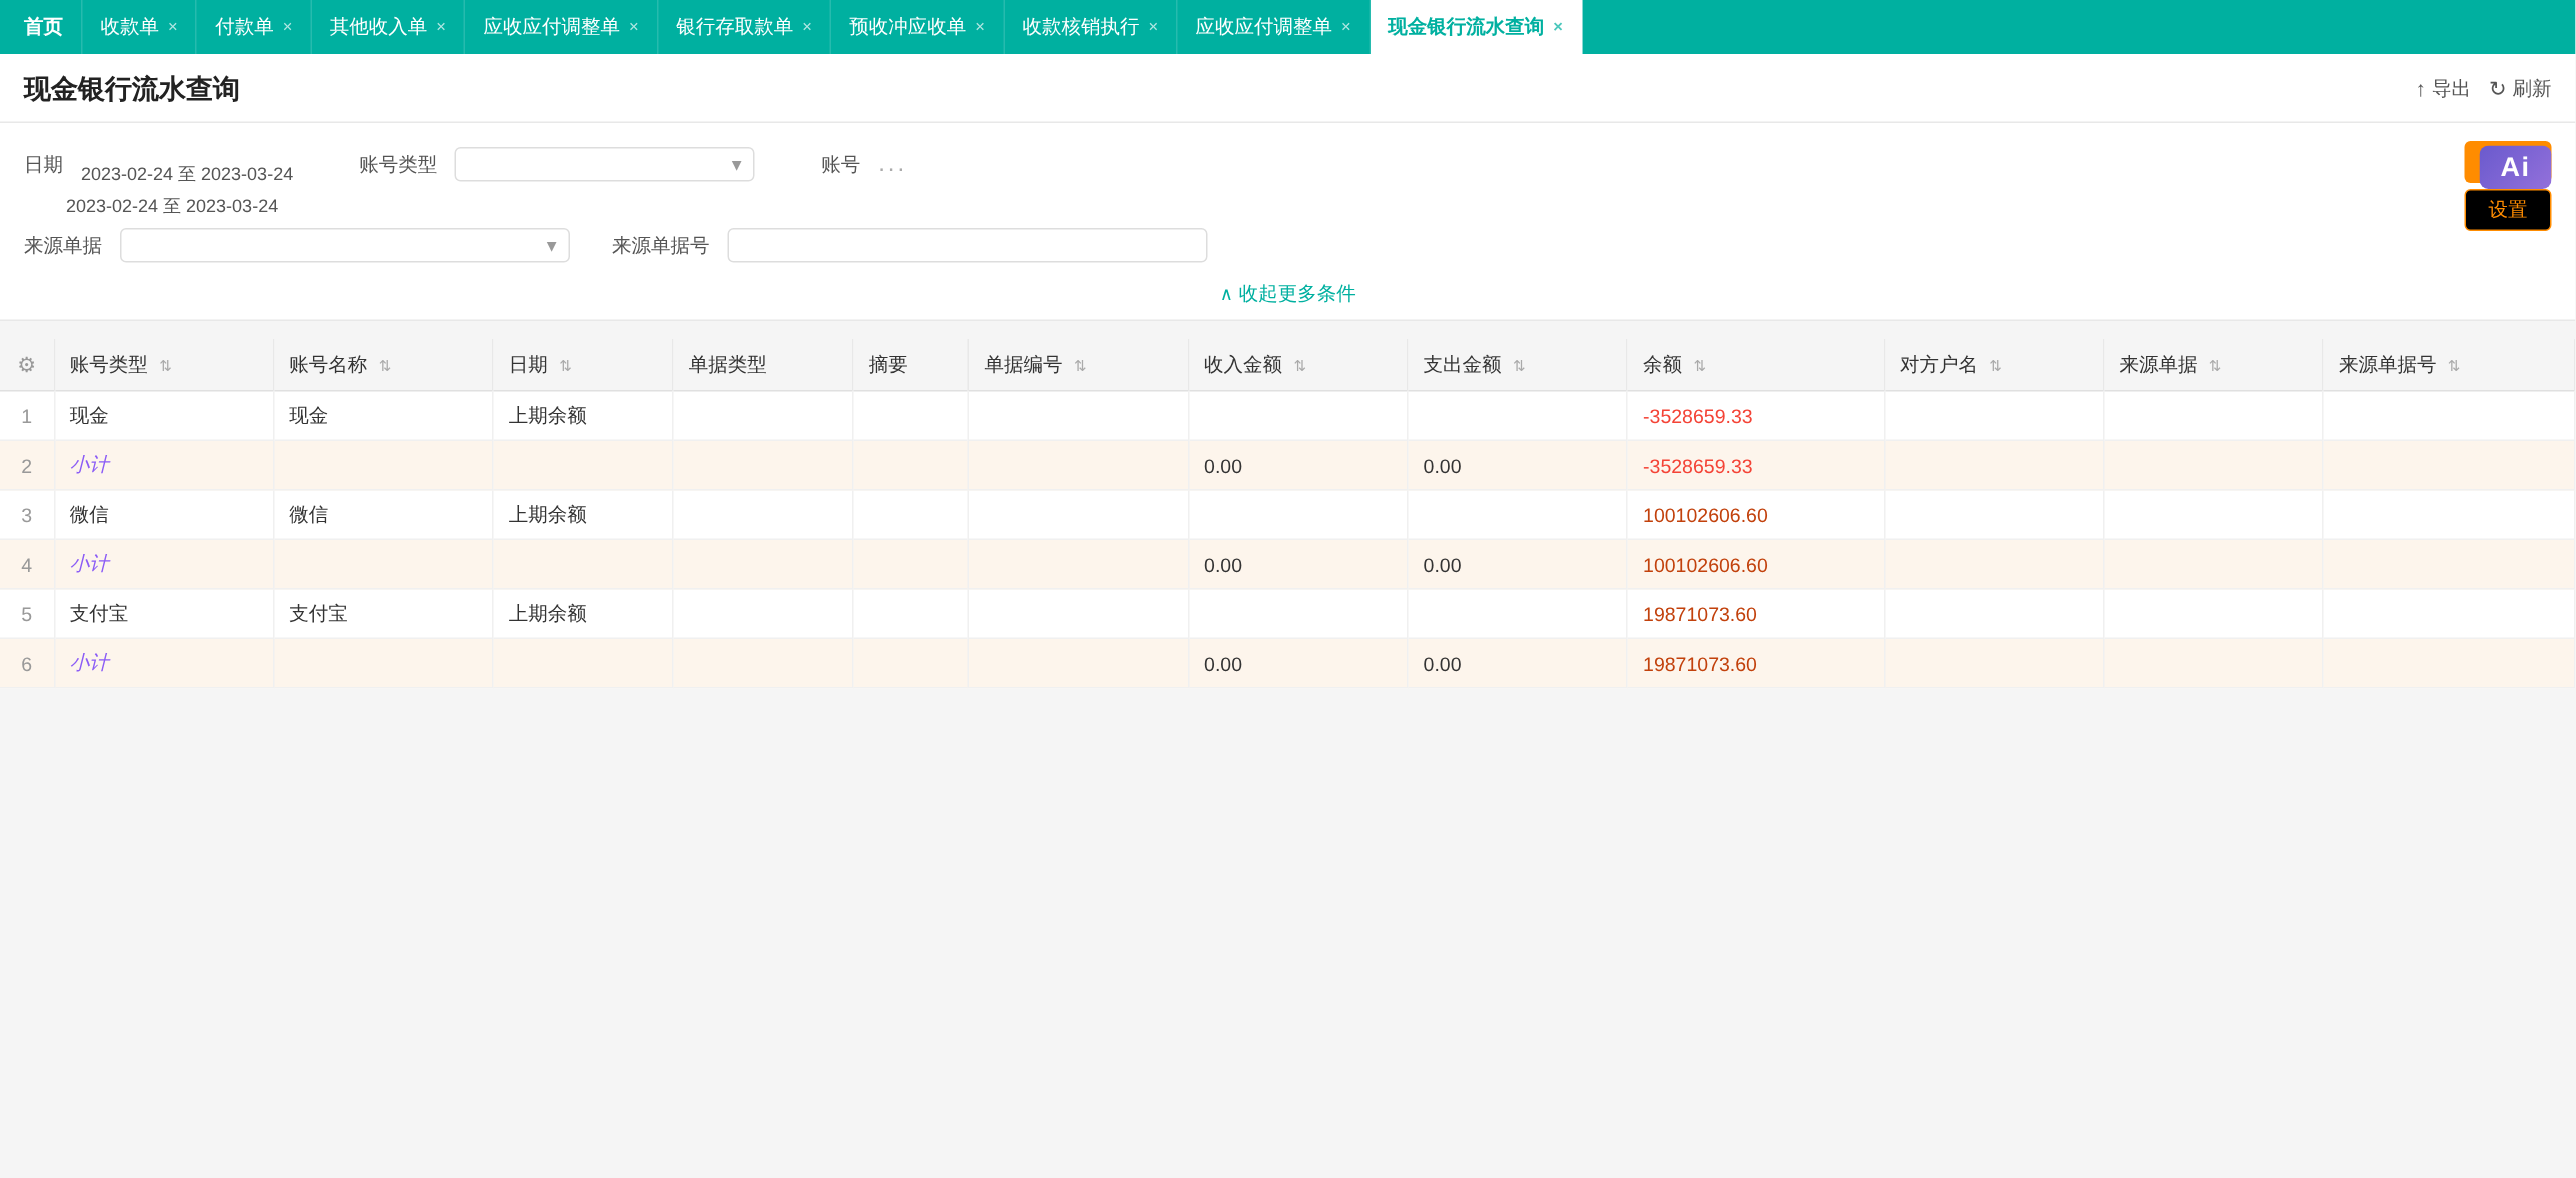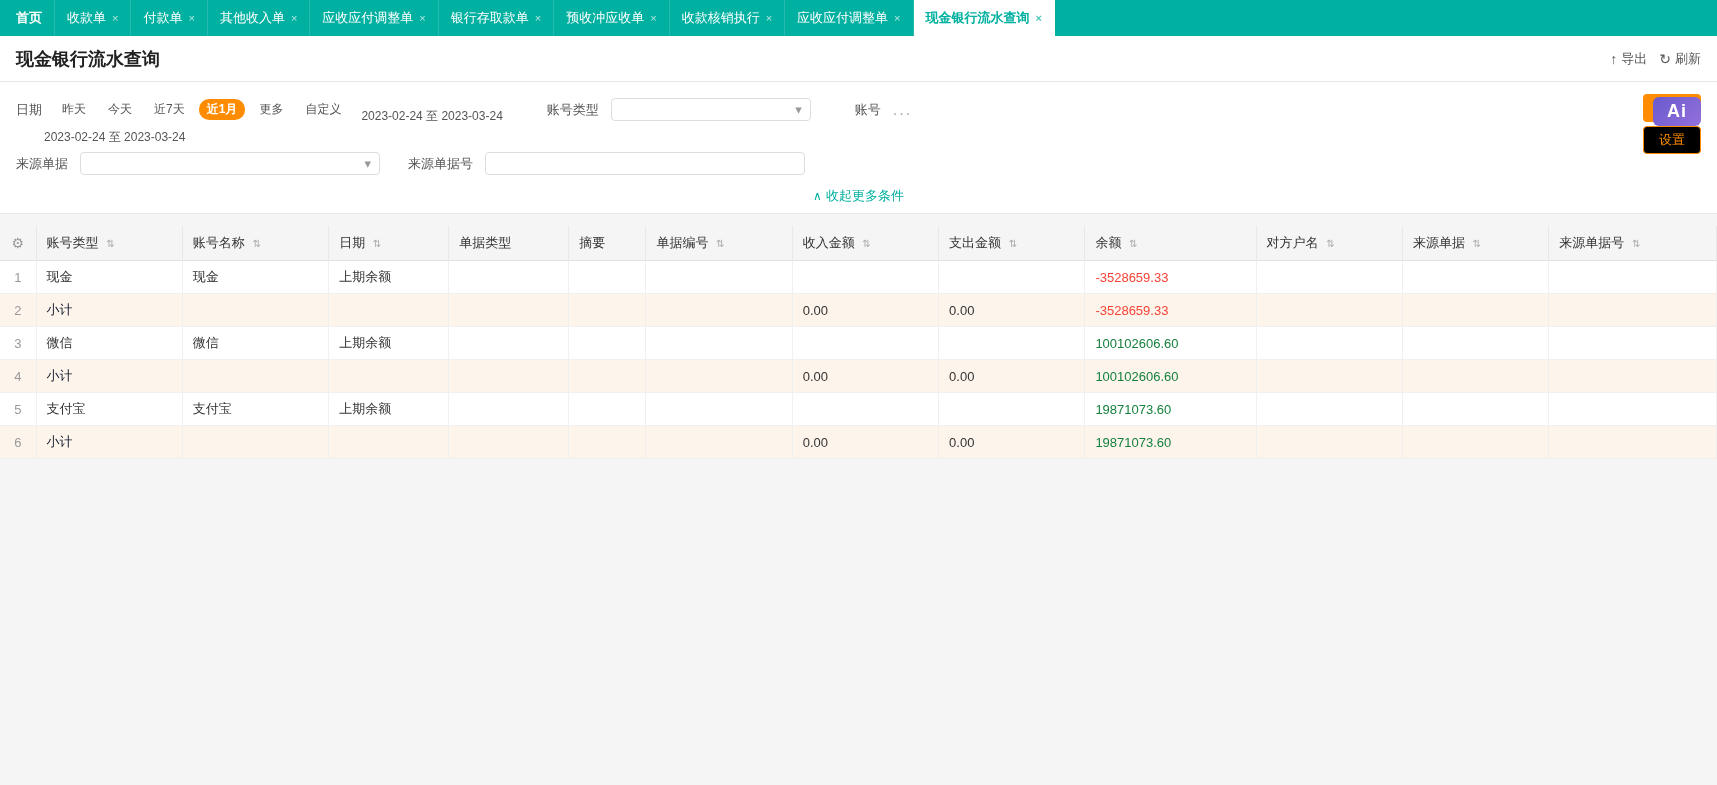--- a/index.html
+++ b/index.html
@@ -207,23 +207,23 @@
       background: #fdf5ec;
     }
     tbody td {
       padding: 7px 10px;
       color: #333;
       white-space: nowrap;
       border-right: 1px solid #f0f0f0;
       font-size: 13px;
     }
     tbody td:first-child { text-align: center; color: #999; }
-    tbody td.orange-text { color: #0f172a; }
+    tbody td.orange-text { color: #8b5cf6; font-style: italic; }
     tbody td.balance-neg { color: #f44336; }
-    tbody td.balance-pos { color: #15803d; }
+    tbody td.balance-pos { color: #c2410c; }
     .settings-icon { font-size: 14px; color: #999; cursor: pointer; }
 
     
     .ai-btn {
       position: fixed;
       top: 97px;
       right: 16px;
       background: linear-gradient(135deg, #6a5acd, #9370db);
       color: #fff;
       border: none;
@@ -292,28 +292,20 @@
     </div>
   </div>
 </div>
 
 <div class="filter-bar">
   <div style="display:flex; gap:16px; align-items:flex-start;">
     <div style="flex:1;">
 
       <div class="filter-row">
         <span class="filter-label">日期</span>
-        <div class="filter-date-options">
-          <span class="date-option">昨天</span>
-          <span class="date-option">今天</span>
-          <span class="date-option">近7天</span>
-          <span class="date-option active">近1月</span>
-          <span class="date-option">更多</span>
-          <span class="date-option">自定义</span>
-        </div>
         <span class="date-range">2023-02-24 至 2023-03-24</span>
 
         <span style="margin-left:32px;" class="filter-label">账号类型</span>
         <div class="filter-select" style="min-width:200px;">
           <span></span>
           <span class="arrow">▾</span>
         </div>
 
         <span style="margin-left:32px;" class="filter-label">账号</span>
         <span class="filter-dots">...</span>

